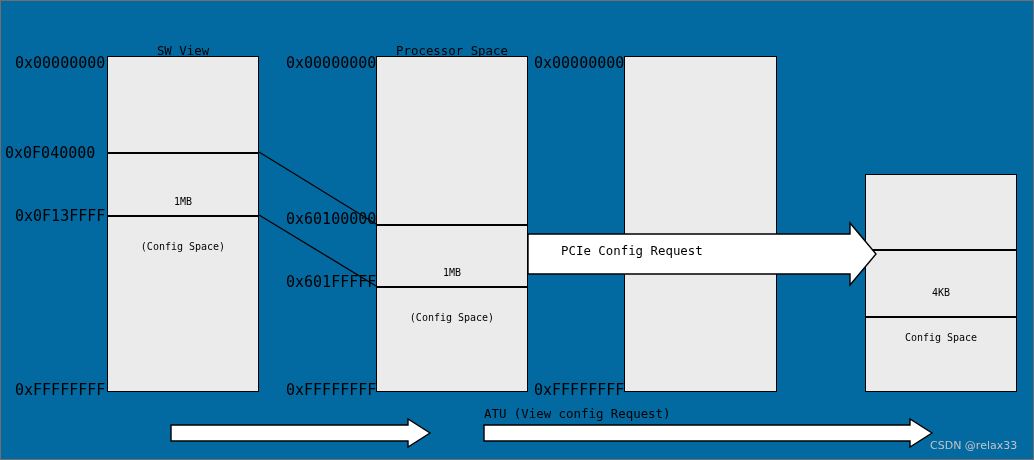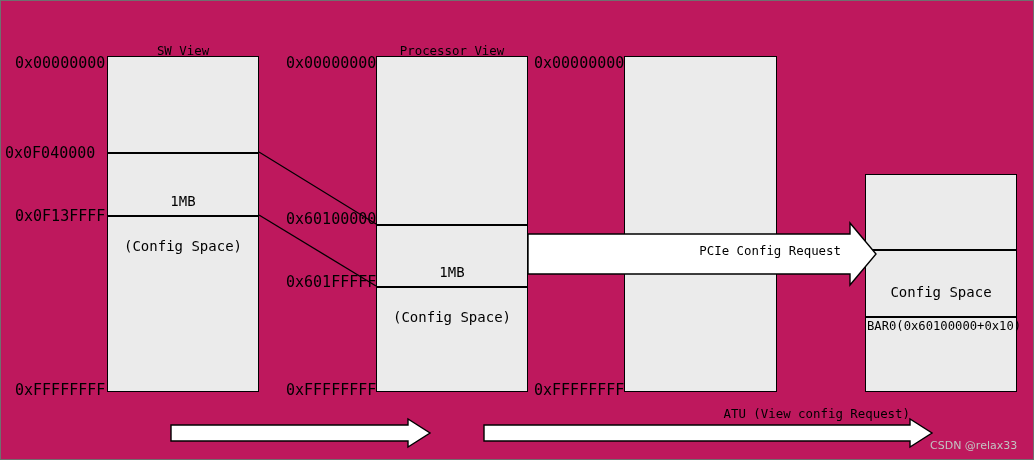--- a/index.html
+++ b/index.html
@@ -8,21 +8,21 @@
     padding: 0;
     background: #ffffff;
   }
   body {
     font-family: "DejaVu Sans Mono", "Liberation Mono", monospace;
   }
   #canvas {
     position: relative;
     width: 1034px;
     height: 460px;
-    background: #be185d;
+    background: #0369a1;
     overflow: hidden;
     border: 1px solid #6f6f6f;
     box-sizing: border-box;
   }
   .mem-box {
     position: absolute;
     background: #ebebeb;
     border: 1.6px solid #000000;
     box-sizing: border-box;
   }
@@ -43,36 +43,36 @@
     position: absolute;
     font-size: 15px;
     line-height: 13px;
     color: #000000;
     white-space: pre;
     text-align: right;
   }
   .box-text {
     position: absolute;
     text-align: center;
-    font-size: 14px;
+    font-size: 10px;
     line-height: 15px;
     color: #000000;
     white-space: pre;
   }
   .svg-layer {
     position: absolute;
     left: 0;
     top: 0;
     width: 1034px;
     height: 460px;
     pointer-events: none;
   }
   .arrow-caption {
     position: absolute;
-    text-align: right;
+    text-align: left;
     font-size: 12.4px;
     line-height: 15px;
     color: #000000;
     white-space: pre;
   }
   .watermark {
     position: absolute;
     font-family: "DejaVu Sans", "Liberation Sans", sans-serif;
     font-size: 11px;
     color: #c3c3c3;
@@ -105,21 +105,21 @@
   <div class="addr-label" style="left:4px; top:146px; width:86px;">0x0F040000</div>
   <div class="addr-label" style="left:14px; top:209px; width:86px;">0x0F13FFFF</div>
   <div class="addr-label" style="left:14px; top:383px; width:86px;">0xFFFFFFFF</div>
 
   <div class="box-text" style="left:106px; top:163px; width:152px;">
     <div>1MB</div>
     <div>(Config Space)</div>
   </div>
 
   <div class="col-title" style="left:375px; top:12px; width:152px;">
-    <div>Processor View</div>
+    <div>Processor Space</div>
     <div>(Physical Address)</div>
   </div>
 
   <div class="mem-box" style="left:375px; top:55px; width:152px; height:336px;"></div>
   <div class="divider" style="left:375px; top:223px; width:152px;"></div>
   <div class="divider" style="left:375px; top:285px; width:152px;"></div>
 
   <div class="addr-label" style="left:285px; top:56px; width:86px;">0x00000000</div>
   <div class="addr-label" style="left:285px; top:212px; width:86px;">0x60100000</div>
   <div class="addr-label" style="left:285px; top:275px; width:86px;">0x601FFFFF</div>
@@ -141,24 +141,24 @@
 
   <div class="col-title" style="left:864px; top:142px; width:152px;">
     <div>USB</div>
   </div>
 
   <div class="mem-box" style="left:864px; top:173px; width:152px; height:218px;"></div>
   <div class="divider" style="left:864px; top:248px; width:152px;"></div>
   <div class="divider" style="left:864px; top:315px; width:152px;"></div>
 
   <div class="box-text" style="left:864px; top:254px; width:152px;">
+    <div>4KB</div>
     <div>Config Space</div>
   </div>
   <div class="usb-note" style="left:866px; top:288px; width:152px;">
-    <div>BAR0(0x60100000+0x10)</div>
   </div>
 
   <svg class="svg-layer" viewBox="0 0 1034 460" xmlns="http://www.w3.org/2000/svg">
 
     <line x1="258" y1="151" x2="375" y2="223" stroke="#000000" stroke-width="1.3"></line>
     <line x1="258" y1="214" x2="375" y2="285" stroke="#000000" stroke-width="1.3"></line>
 
     <polygon points="527,233 849,233 849,222 875,253 849,284 849,273 527,273" fill="#ffffff" stroke="#000000" stroke-width="1.4"></polygon>
 
     <polygon points="170,424 407,424 407,418 429,432 407,446 407,440 170,440" fill="#ffffff" stroke="#000000" stroke-width="1.4"></polygon>

